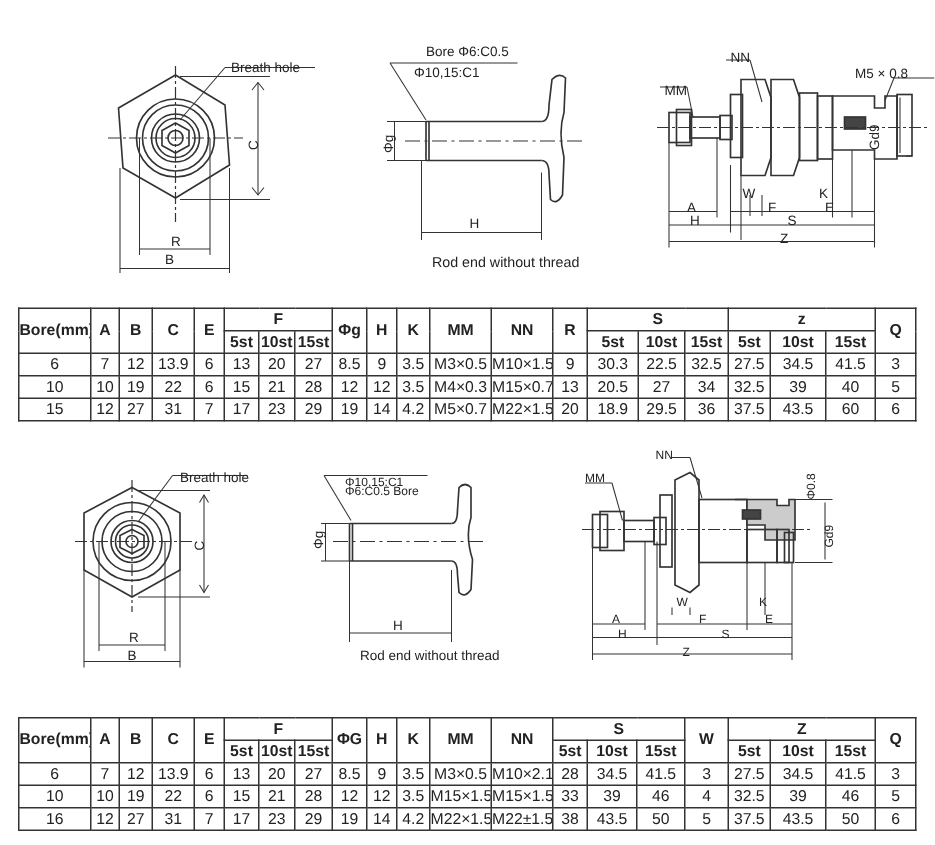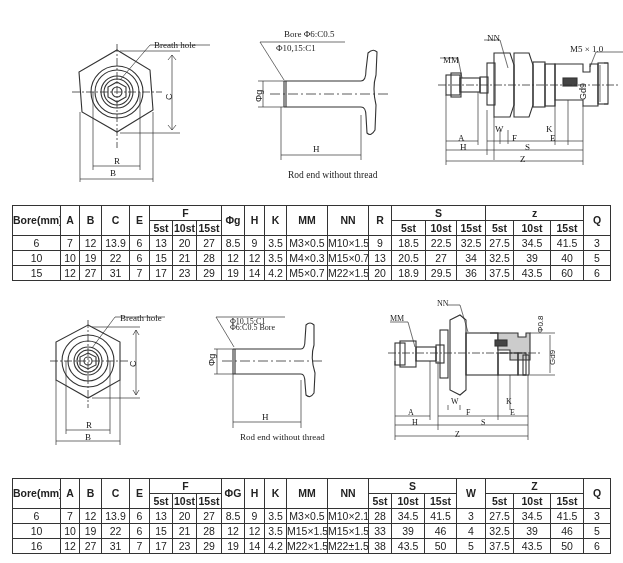--- a/index.html
+++ b/index.html
@@ -1,19 +1,19 @@
 <!DOCTYPE html>
 <html><head>
 <meta charset="utf-8">
 <style>
   html,body{margin:0;padding:0;background:#fff;}
   body{width:623px;height:563px;position:relative;overflow:hidden;font-family:"Liberation Sans",sans-serif;color:#222;}
   .diag{position:absolute;}
   .diag svg{display:block;}
-  .lbl{position:absolute;font-size:9px;color:#222;white-space:nowrap;font-family:Liberation Serif, serif;}
+  .lbl{position:absolute;font-size:9px;color:#222;white-space:nowrap;font-family:Liberation Sans, sans-serif;}
   .vlbl{position:absolute;font-size:9px;color:#222;white-space:nowrap;transform:rotate(-90deg);transform-origin:left top;}
   table.spec{position:absolute;border-collapse:collapse;table-layout:fixed;font-size:10.5px;font-family:"Liberation Sans",sans-serif;}
   table.spec td, table.spec th{border:1px solid #333;text-align:center;padding:0;height:14px;line-height:13px;overflow:hidden;white-space:nowrap;color:#222;}
   table.spec th{font-weight:bold;font-size:10.5px;}
   table.spec td{font-weight:normal;}
 </style>
 </head>
 <body>
 
 <div class="diag" style="left:60px;top:0;width:150px;height:190px;">
@@ -125,21 +125,21 @@
       <line x1="20" y1="38" x2="38" y2="38"></line>
       <line x1="88" y1="48" x2="80" y2="20"></line>
       <line x1="64" y1="20" x2="80" y2="20"></line>
       <line x1="170" y1="47" x2="176" y2="32"></line>
       <line x1="176" y1="32" x2="203" y2="32"></line>
     </g>
   </svg>
 </div>
 <span class="lbl" style="left:443px;top:55px;">MM</span>
 <span class="lbl" style="left:487px;top:33px;">NN</span>
-<span class="lbl" style="left:570px;top:44px;">M5 × 1.0</span>
+<span class="lbl" style="left:570px;top:44px;">M5 × 0.8</span>
 <span class="vlbl" style="left:578px;top:100px;">Gd9</span>
 <span class="lbl" style="left:495px;top:124px;">W</span>
 <span class="lbl" style="left:546px;top:124px;">K</span>
 <span class="lbl" style="left:458px;top:133px;">A</span>
 <span class="lbl" style="left:512px;top:133px;">F</span>
 <span class="lbl" style="left:550px;top:133px;">E</span>
 <span class="lbl" style="left:460px;top:142px;">H</span>
 <span class="lbl" style="left:525px;top:142px;">S</span>
 <span class="lbl" style="left:520px;top:154px;">Z</span>
 
@@ -204,21 +204,21 @@
         <td>6</td>
         <td>13</td>
         <td>20</td>
         <td>27</td>
         <td>8.5</td>
         <td>9</td>
         <td>3.5</td>
         <td>M3×0.5</td>
         <td>M10×1.5</td>
         <td>9</td>
-        <td>18.5</td>
+        <td>30.3</td>
         <td>22.5</td>
         <td>32.5</td>
         <td>27.5</td>
         <td>34.5</td>
         <td>41.5</td>
         <td>3</td>
   </tr>
   <tr>
     <td>10</td>
         <td>10</td>

